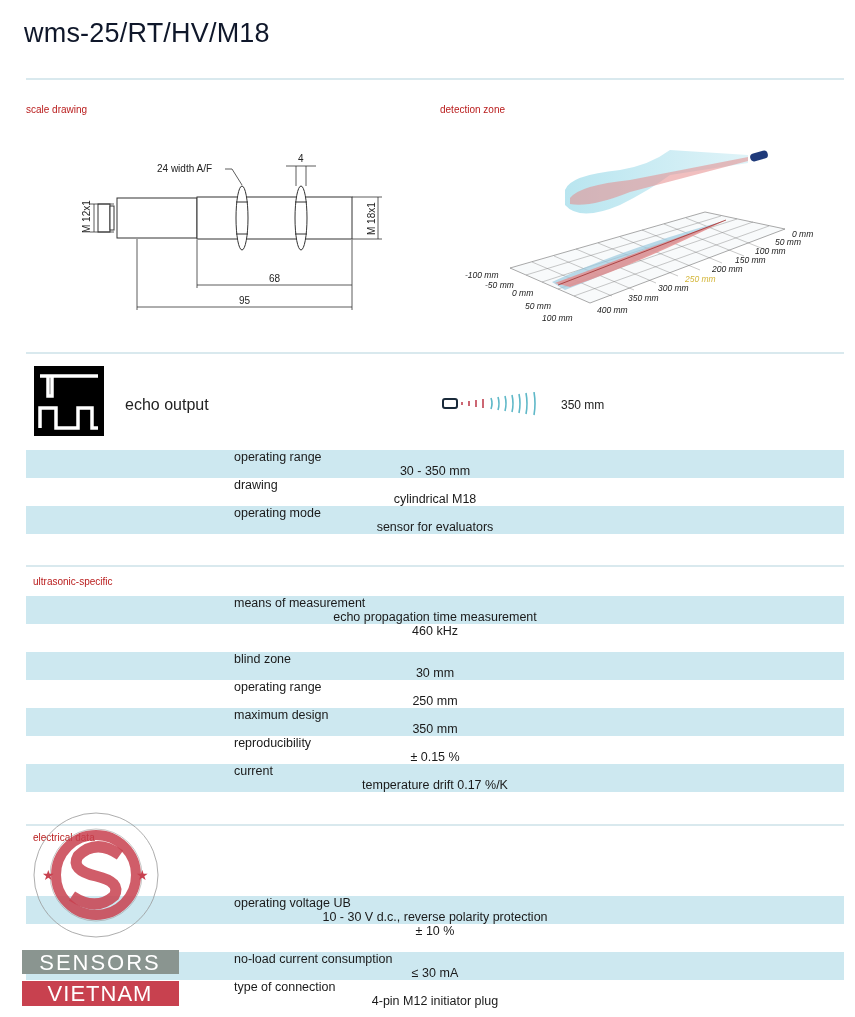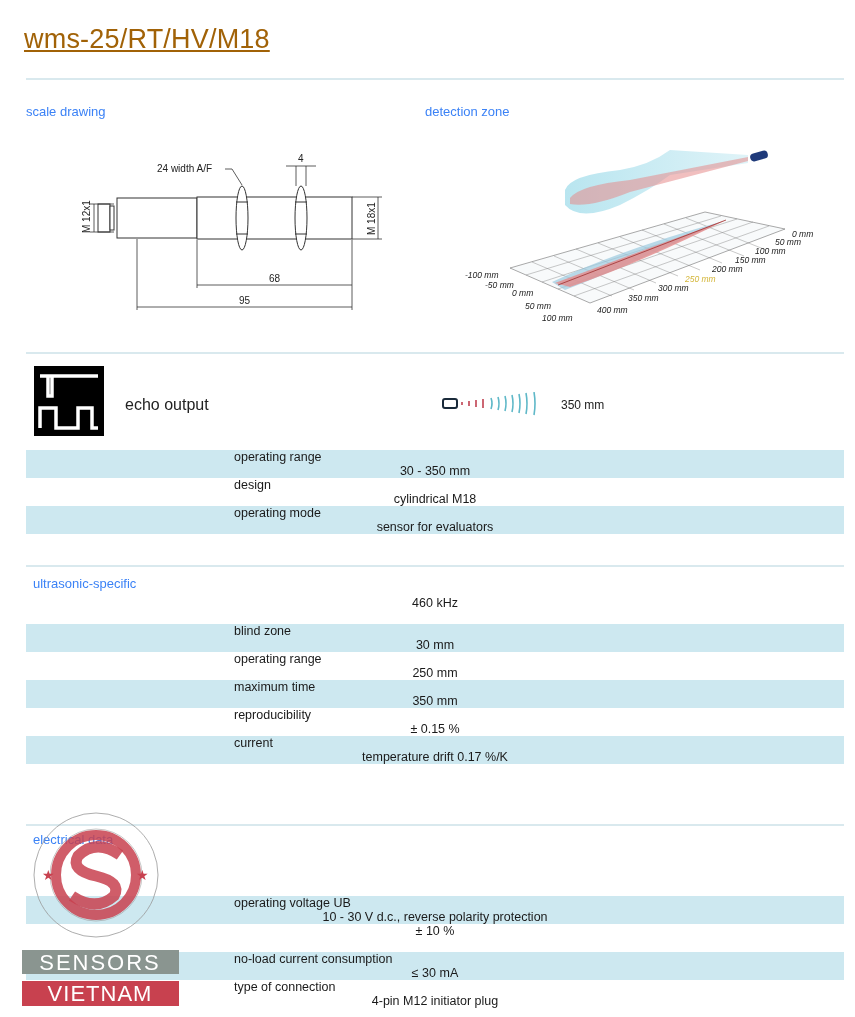--- a/index.html
+++ b/index.html
@@ -1,41 +1,41 @@
 <!DOCTYPE html>
 <html><head>
 <meta charset="utf-8">
 <style>
   html, body { margin:0; padding:0; background:#ffffff; }
   body { width:855px; height:1017px; position:relative; overflow:hidden;
          font-family:"Liberation Sans", "DejaVu Sans", sans-serif; color:#1a1a1a; }
-  .title { position:absolute; left:24px; top:24px; font-size:27px; font-weight:400; color:#a16207; letter-spacing:0.2px;text-decoration:underline; }
+  .title { position:absolute; left:24px; top:18px; font-size:27px; font-weight:400; color:#0f172a; letter-spacing:0.2px; }
   .hr { position:absolute; left:26px; width:818px; height:2px; background:#d9e9ee; }
-  .section-label { position:absolute; font-size:13px; color:#3b82f6; }
+  .section-label { position:absolute; font-size:10px; color:#b91c1c; }
   .drawing { position:absolute; left:20px; top:140px; width:380px; height:180px; }
   .zone { position:absolute; left:430px; top:130px; width:390px; height:205px; }
   .echo-icon { position:absolute; left:34px; top:366px; width:70px; height:70px; }
   .echo-label { position:absolute; left:125px; top:396px; font-size:16px; color:#222; }
   .range-icon { position:absolute; left:442px; top:392px; width:104px; height:24px; }
   .range-label { position:absolute; left:561px; top:398px; font-size:12px; color:#222; }
   .table { position:absolute; left:26px; width:818px; }
   .row { display:flex; height:28px; align-items:center; font-size:12.5px;flex-direction:column; }
   .row.alt { background:#cde8f0; }
   .row .k { width:416px; padding-left:7px; box-sizing:border-box; }
   .row .v { flex:1; }
   .watermark { position:absolute; left:22px; top:810px; width:160px; height:200px; pointer-events:none; }
 </style>
 </head>
 <body>
 
 <div class="title">wms-25/RT/HV/M18</div>
 <div class="hr" style="top:78px"></div>
 
 <div class="section-label" style="left:26px;top:104px">scale drawing</div>
-<div class="section-label" style="left:425px;top:104px">detection zone</div>
+<div class="section-label" style="left:440px;top:104px">detection zone</div>
 
 <svg class="drawing" viewBox="0 0 380 180">
   <g stroke="#333" stroke-width="1" fill="#fff">
     <rect x="78" y="64" width="12" height="28"></rect>
     <rect x="90" y="66" width="4" height="24"></rect>
     <rect x="97" y="58" width="80" height="40"></rect>
     <rect x="177" y="57" width="155" height="42"></rect>
     <ellipse cx="222" cy="78" rx="6" ry="32"></ellipse>
     <ellipse cx="281" cy="78" rx="6" ry="32"></ellipse>
     <line x1="216" y1="62" x2="228" y2="62"></line>
@@ -144,46 +144,50 @@
     </g>
 </svg>
 <div class="range-label">350 mm</div>
 
 <div class="table" style="top:450px">
   <div class="row alt">
       <span class="k">operating range</span>
       <span class="v">30 - 350 mm</span>
     </div>
   <div class="row">
-      <span class="k">design</span>
+      <span class="k">drawing</span>
       <span class="v">cylindrical M18</span>
     </div>
   <div class="row alt">
       <span class="k">operating mode</span>
       <span class="v">sensor for evaluators</span>
     </div>
 </div>
 
 <div class="hr" style="top:565px"></div>
 <div class="section-label" style="left:33px;top:576px">ultrasonic-specific</div>
 
 <div class="table" style="top:596px">
+  <div class="row alt">
+      <span class="k">means of measurement</span>
+      <span class="v">echo propagation time measurement</span>
+    </div>
   <div class="row">
       <span class="v">460 kHz</span>
     </div>
   <div class="row alt">
       <span class="k">blind zone</span>
       <span class="v">30 mm</span>
     </div>
   <div class="row">
       <span class="k">operating range</span>
       <span class="v">250 mm</span>
     </div>
   <div class="row alt">
-      <span class="k">maximum time</span>
+      <span class="k">maximum design</span>
       <span class="v">350 mm</span>
     </div>
   <div class="row">
       <span class="k">reproducibility</span>
       <span class="v">± 0.15 %</span>
     </div>
   <div class="row alt">
       <span class="k">current</span>
       <span class="v">temperature drift 0.17 %/K</span>
     </div>

